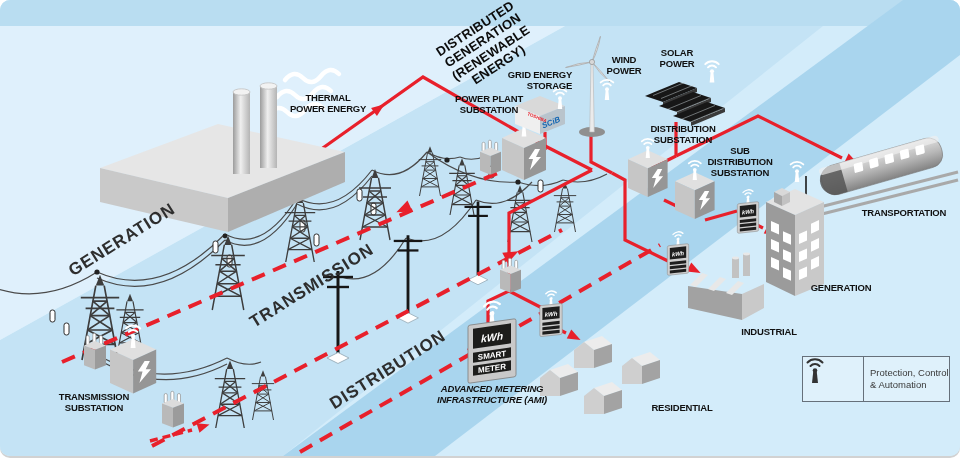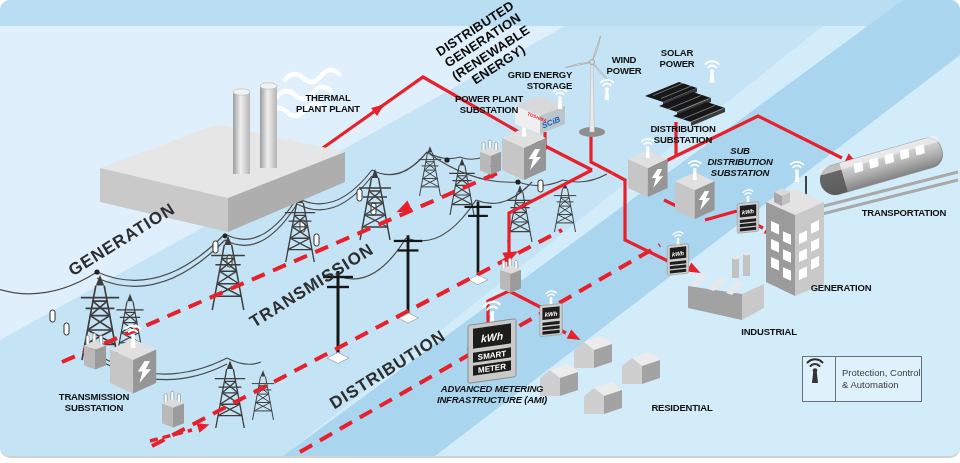--- a/index.html
+++ b/index.html
@@ -7,21 +7,21 @@
   .card{position:absolute;left:0;top:0;width:960px;height:456px;border-radius:10px;overflow:hidden;
         box-shadow:0 2px 0 #d2d2d2;background:#d3ecfa;}
   .card svg{position:absolute;left:0;top:0;}
   .lbl{position:absolute;transform:translate(-50%,-50%);font-weight:bold;font-size:9.5px;line-height:1.18;
        color:#101010;text-align:center;white-space:pre-line;letter-spacing:-0.2px;pointer-events:none;}
   .zone{position:absolute;transform:translate(-50%,-50%) rotate(-32deg);font-weight:bold;font-size:17px;
         color:#2e2e2e;letter-spacing:1px;white-space:pre;text-align:center;}
   .title{position:absolute;transform:translate(-50%,-50%) rotate(-33deg);font-weight:bold;font-size:13px;
          line-height:1.1;color:#0c0c0c;text-align:center;white-space:pre-line;letter-spacing:.2px;}
   .legend{position:absolute;left:802px;top:356px;width:118px;height:44px;border:1px solid #66707a;
-          background:rgba(255,255,255,.28);display:flex;align-items:stretch;}
+          background:rgba(255,255,255,.28);display:flex;align-items:stretch;padding-left:28px;}
   .legend .icell{width:32px;border-right:1px solid #66707a;display:flex;align-items:center;justify-content:center;}
   .legend .tcell{flex:1;display:flex;align-items:center;padding-left:6px;font-size:9.5px;color:#3a3a3a;
                  line-height:1.3;white-space:pre-line;}
   svg text{font-family:"Liberation Sans",sans-serif;}
 </style>
 </head>
 <body>
 
 <div class="stage">
  <div class="card">
@@ -346,32 +346,32 @@
   <div class="title" style="left:487px;top:47px;">DISTRIBUTED
 GENERATION
 (RENEWABLE
 ENERGY)</div>
 
   <div class="zone" style="left:122px;top:240px;">GENERATION</div>
   <div class="zone" style="left:312px;top:286px;">TRANSMISSION</div>
   <div class="zone" style="left:388px;top:370px;">DISTRIBUTION</div>
 
   <div class="lbl" style="left:328px;top:103px;">THERMAL
-PLANT PLANT</div>
+POWER ENERGY</div>
   <div class="lbl" style="left:489px;top:104px;">POWER PLANT
 SUBSTATION</div>
   <div class="lbl" style="left:540px;top:80px;text-align:right;">GRID ENERGY
 STORAGE</div>
   <div class="lbl" style="left:624px;top:65px;">WIND
 POWER</div>
   <div class="lbl" style="left:677px;top:58px;">SOLAR
 POWER</div>
   <div class="lbl" style="left:683px;top:134px;">DISTRIBUTION
 SUBSTATION</div>
-  <div class="lbl" style="left:740px;top:162px;font-style:italic;">SUB
+  <div class="lbl" style="left:740px;top:162px;">SUB
 DISTRIBUTION
 SUBSTATION</div>
   <div class="lbl" style="left:904px;top:213px;">TRANSPORTATION</div>
   <div class="lbl" style="left:841px;top:288px;">GENERATION</div>
   <div class="lbl" style="left:769px;top:332px;">INDUSTRIAL</div>
   <div class="lbl" style="left:682px;top:408px;">RESIDENTIAL</div>
   <div class="lbl" style="left:492px;top:394px;font-style:italic;">ADVANCED METERING
 INFRASTRUCTURE (AMI)</div>
   <div class="lbl" style="left:94px;top:402px;">TRANSMISSION
 SUBSTATION</div>

